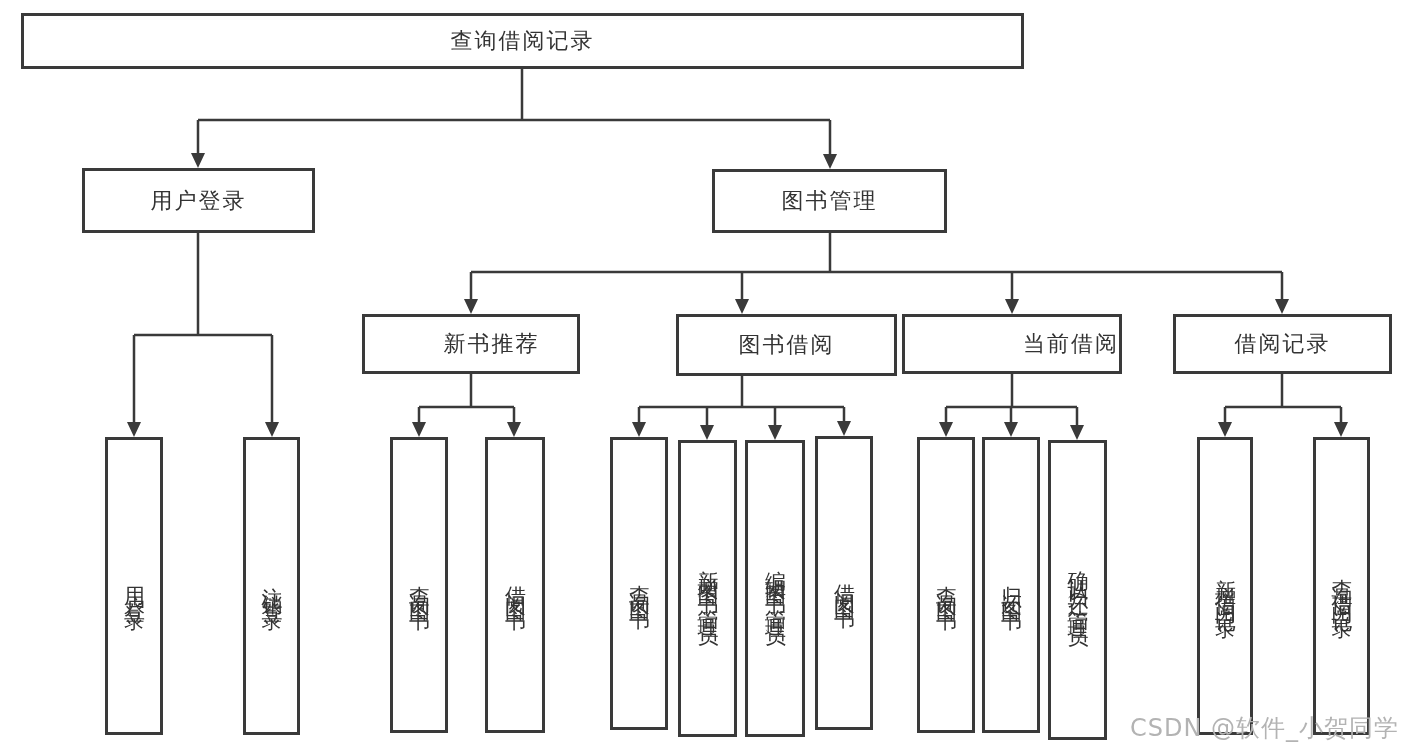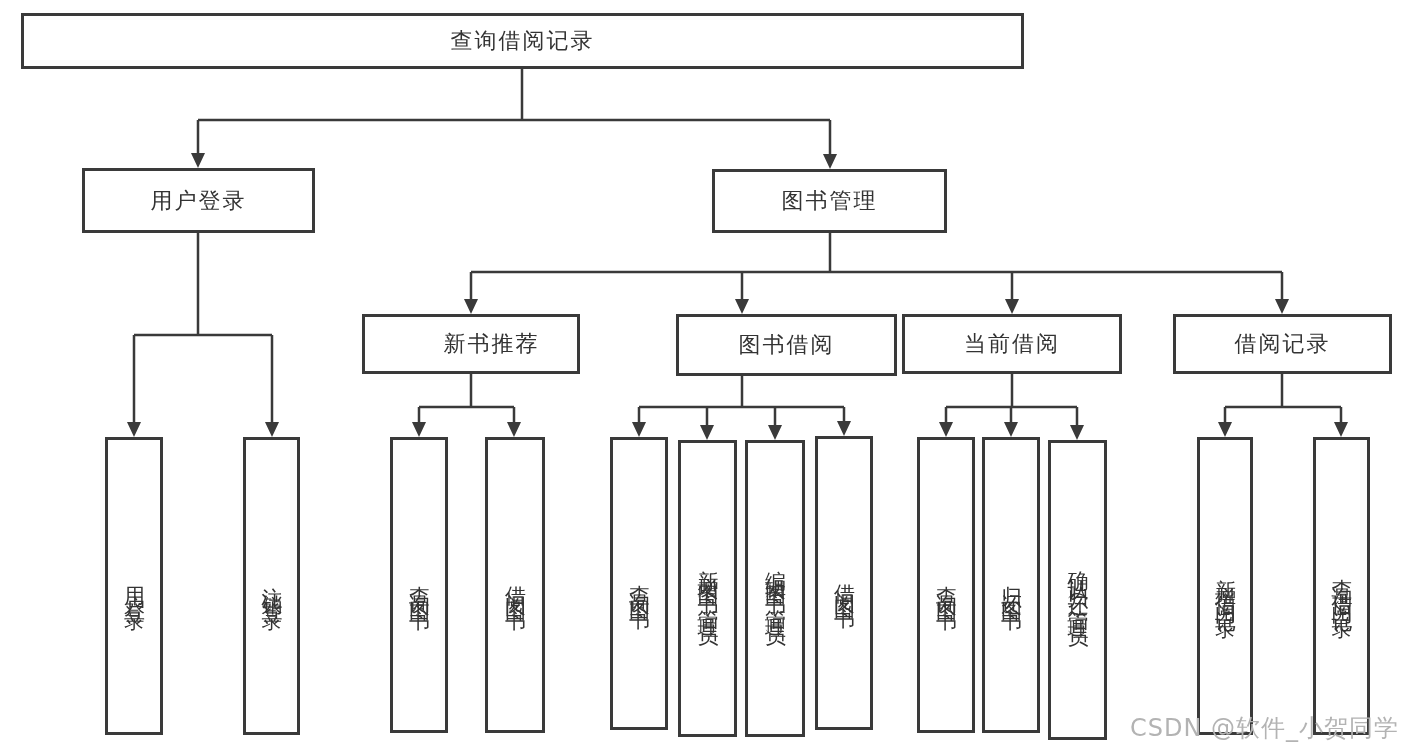--- a/index.html
+++ b/index.html
@@ -98,21 +98,21 @@
   <div class="node hbox" style="left:712px;top:169px;width:235px;height:64px;">
     <span>图书管理</span>
   </div>
 
   <div class="node hbox" style="left:362px;top:314px;width:218px;height:60px;padding-left:41px;">
     <span>新书推荐</span>
   </div>
   <div class="node hbox" style="left:632px;top:314px;width:221px;height:62px;margin-left:44px;">
     <span>图书借阅</span>
   </div>
-  <div class="node hbox" style="left:902px;top:314px;width:220px;height:60px;">
+  <div class="node hbox" style="left:902px;top:314px;width:220px;height:60px;justify-content:flex-end;">
     <span>当前借阅</span>
   </div>
   <div class="node hbox" style="left:1173px;top:314px;width:219px;height:60px;">
     <span>借阅记录</span>
   </div>
 
   <div class="node vbox" style="left:105px;top:437px;width:58px;height:298px;">
     <span>用户登录</span>
   </div>
   <div class="node vbox" style="left:243px;top:437px;width:57px;height:298px;">

